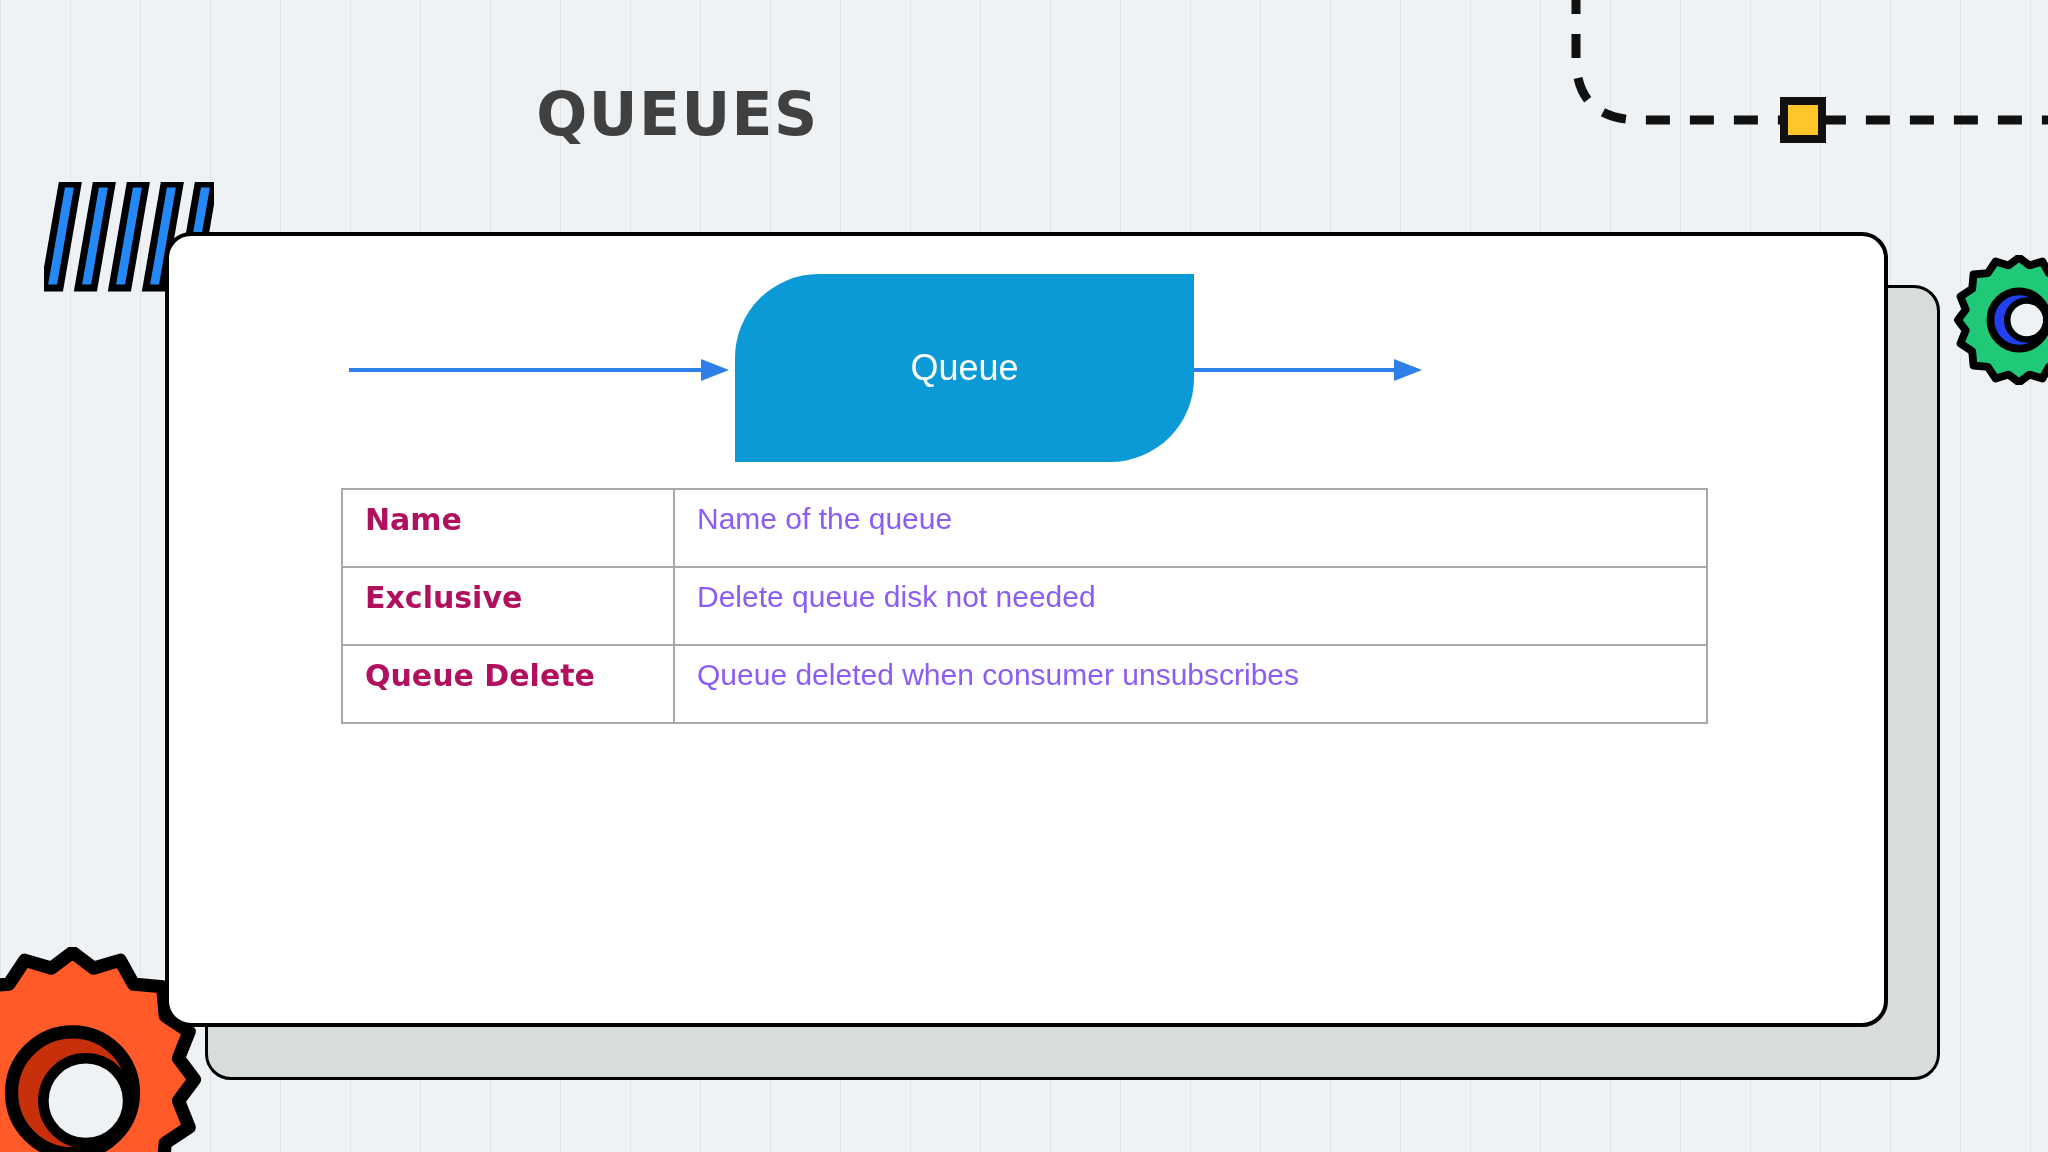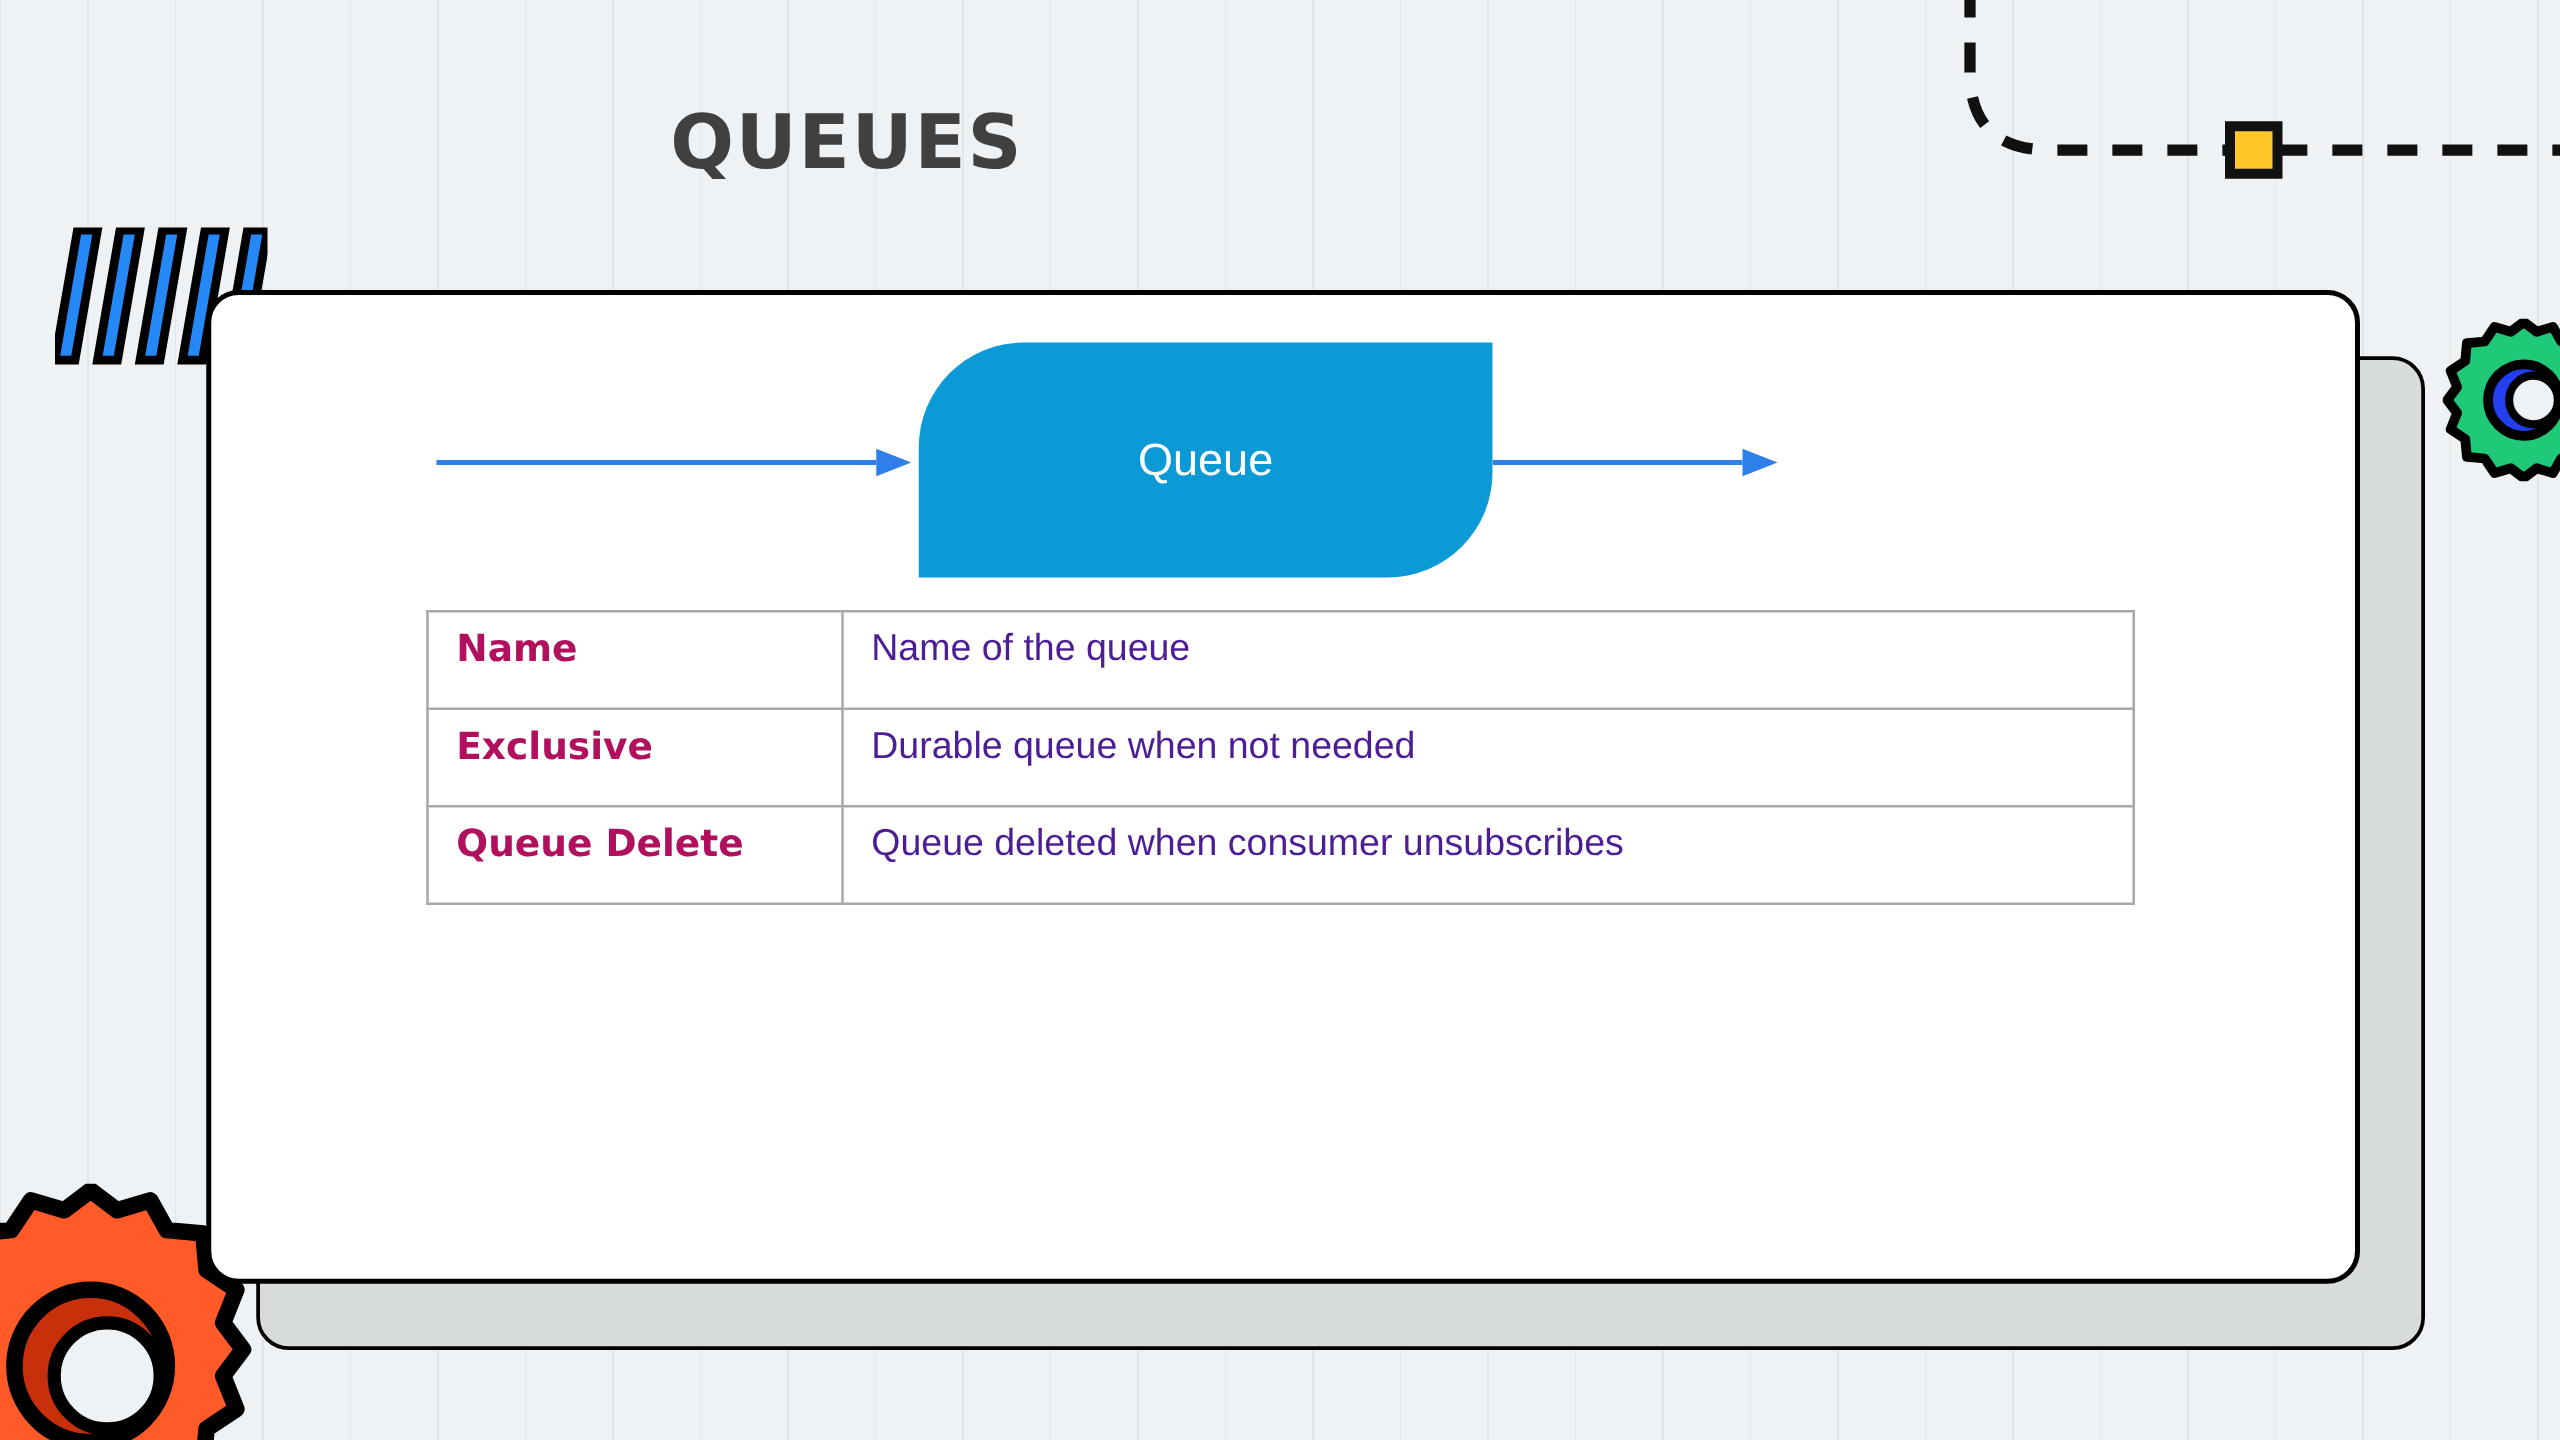--- a/index.html
+++ b/index.html
@@ -148,21 +148,21 @@
     padding: 12px 0 0 22px;
   }
   .attr-name {
     width: 308px;
     color: #b0105e;
     font-weight: bold;
     font-size: 30px;
     font-family: "DejaVu Sans", sans-serif;
   }
   .attr-desc {
-    color: #4c1d95;
+    color: #8b5cf6;
     font-size: 30px;
     font-family: "Liberation Sans", sans-serif;
   }
 </style>
 </head>
 <body>
 
 <div id="bg-grid"></div>
 
 <div class="deco" id="stripes-decoration">
@@ -225,21 +225,21 @@
   </div>
 
   <table id="attributes-table">
     <tbody>
       <tr>
         <td class="attr-name">Name</td>
         <td class="attr-desc">Name of the queue</td>
       </tr>
       <tr>
         <td class="attr-name">Exclusive</td>
-        <td class="attr-desc">Durable queue when not needed</td>
+        <td class="attr-desc">Delete queue disk not needed</td>
       </tr>
       <tr>
         <td class="attr-name">Queue Delete</td>
         <td class="attr-desc">Queue deleted when consumer unsubscribes</td>
       </tr>
     </tbody>
   </table>
 
 </div>
 

